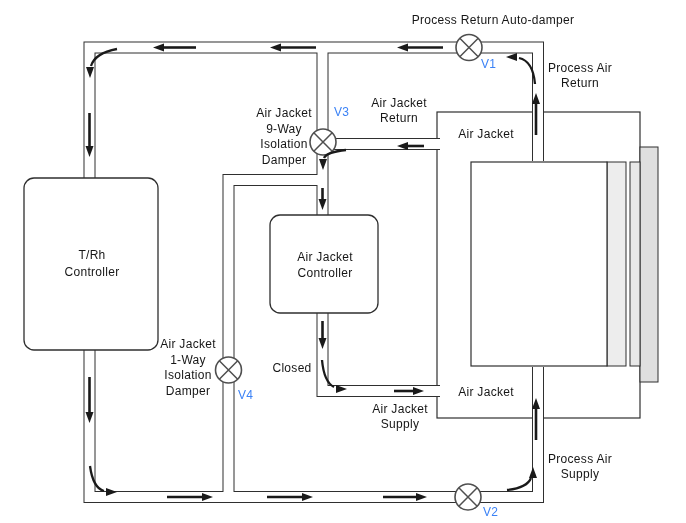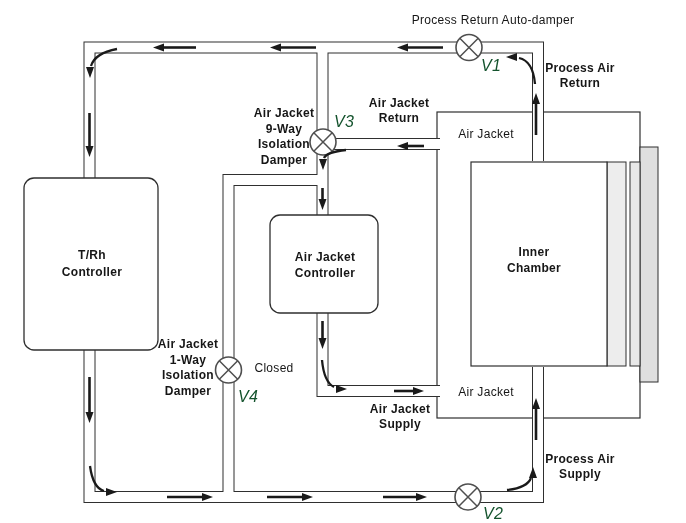--- a/index.html
+++ b/index.html
@@ -7,22 +7,22 @@
     position:relative;width:686px;height:523px;background:#ffffff;
     font-family:"Liberation Sans","DejaVu Sans",sans-serif;
     color:#161616;overflow:hidden;
   }
   #stage svg{position:absolute;left:0;top:0;}
   .lbl{
     position:absolute;font-size:12px;line-height:15px;letter-spacing:.3px;
     text-align:center;white-space:nowrap;color:#161616;
   }
   .lbl.center{transform:translateX(-50%);}
-  .lbl .ln{display:block;font-weight:bold;}
-  .vtag{position:absolute;font-size:16px;letter-spacing:.3px;color:#14532d;white-space:nowrap;font-style:italic;}
+  .lbl .ln{display:block;}
+  .vtag{position:absolute;font-size:12px;letter-spacing:.3px;color:#3b82f6;white-space:nowrap;}
 </style>
 </head>
 <body>
 
 <div id="stage">
 
   <svg width="686" height="523" viewBox="0 0 686 523">
 
     <rect x="437" y="112" width="203" height="306" fill="#ffffff" stroke="#2f2f2f" stroke-width="1.2"></rect>
 
@@ -129,56 +129,52 @@
   <div class="lbl center" style="left:580px;top:61px;">
     <span class="ln">Process Air</span>
     <span class="ln">Return</span>
   </div>
 
   <div class="lbl center" style="left:399px;top:96px;">
     <span class="ln">Air Jacket</span>
     <span class="ln">Return</span>
   </div>
 
-  <div class="vtag" style="left:334px;top:113px;">V3</div>
+  <div class="vtag" style="left:334px;top:105px;">V3</div>
 
   <div class="lbl center" style="left:284px;top:106px;line-height:15.5px;">
     <span class="ln">Air Jacket</span>
     <span class="ln">9-Way</span>
     <span class="ln">Isolation</span>
     <span class="ln">Damper</span>
   </div>
 
   <div class="lbl center" style="left:486px;top:127px;">Air Jacket</div>
 
   <div class="lbl center" style="left:92px;top:247px;line-height:16.5px;text-align:center;">
     <span class="ln">T/Rh</span>
     <span class="ln">Controller</span>
   </div>
 
   <div class="lbl center" style="left:325px;top:249px;line-height:16px;">
     <span class="ln">Air Jacket</span>
     <span class="ln">Controller</span>
   </div>
 
-  <div class="lbl center" style="left:534px;top:244px;line-height:16px;">
-    <span class="ln">Inner</span>
-    <span class="ln">Chamber</span>
-  </div>
 
   <div class="lbl center" style="left:188px;top:337px;line-height:15.5px;">
     <span class="ln">Air Jacket</span>
     <span class="ln">1-Way</span>
     <span class="ln">Isolation</span>
     <span class="ln">Damper</span>
   </div>
 
   <div class="vtag" style="left:238px;top:388px;">V4</div>
 
-  <div class="lbl center" style="left:274px;top:361px;">Closed</div>
+  <div class="lbl center" style="left:292px;top:361px;">Closed</div>
 
   <div class="lbl center" style="left:486px;top:385px;">Air Jacket</div>
 
   <div class="lbl center" style="left:400px;top:402px;">
     <span class="ln">Air Jacket</span>
     <span class="ln">Supply</span>
   </div>
 
 
   <div class="lbl center" style="left:580px;top:452px;">

